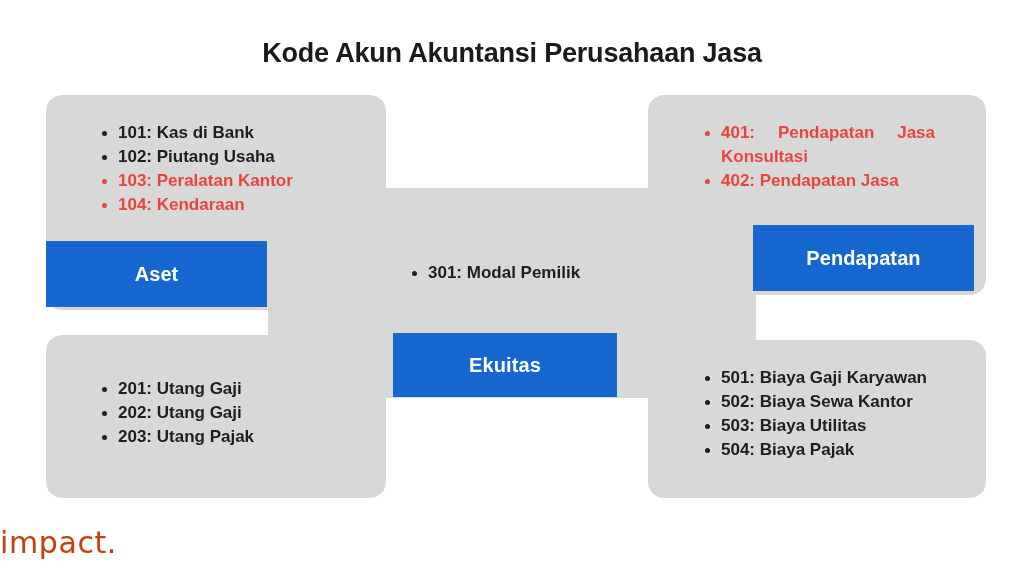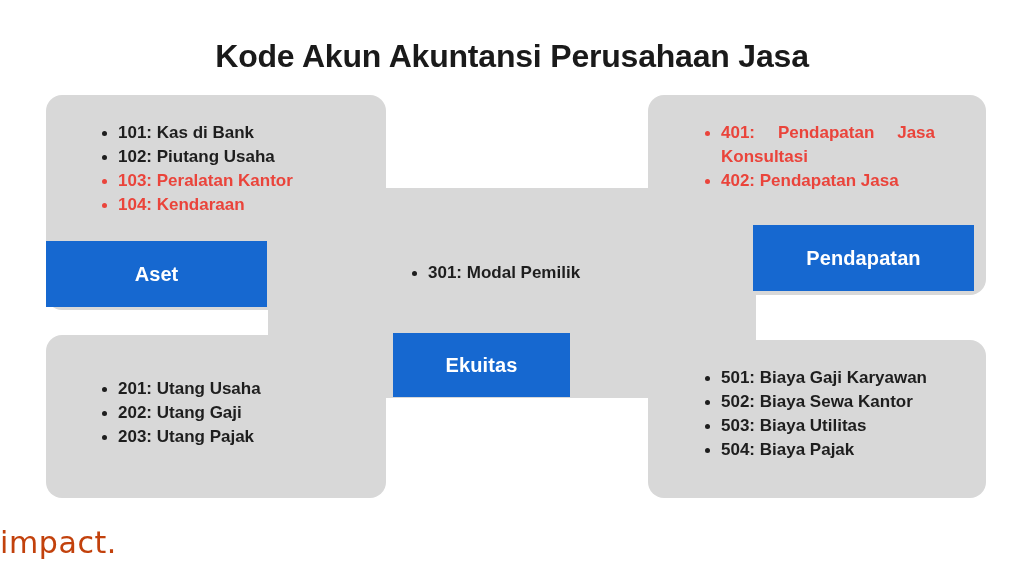--- a/index.html
+++ b/index.html
@@ -20,21 +20,21 @@
     background: #ffffff;
   }
 
   
   .title {
     position: absolute;
     left: 0;
     top: 38px;
     width: 1024px;
     text-align: center;
-    font-size: 32px;
+    font-size: 27px;
     font-weight: bold;
     color: #1a1a1a;
     letter-spacing: -0.2px;
   }
 
   
   .panel {
     position: absolute;
     background: #d8d8d8;
   }
@@ -91,21 +91,21 @@
     font-weight: bold;
     display: flex;
     align-items: center;
     justify-content: center;
     letter-spacing: 0.1px;
   }
   .tag-aset        { left: 46px;  top: 241px; width: 221px; height: 66px; }
   .tag-kewajiban   { left: 46px;  top: 480px; width: 221px; height: 65px; }
   .tag-pendapatan  { left: 753px; top: 225px; width: 221px; height: 66px; }
   .tag-biaya       { left: 753px; top: 480px; width: 221px; height: 65px; }
-  .tag-ekuitas     { left: 393px; top: 333px; width: 177px; height: 64px; }
+  .tag-ekuitas     { left: 393px; top: 333px; width: 224px; height: 64px; }
 
   
   .list {
     position: absolute;
     margin: 0;
     padding: 0;
     list-style: none;
     font-size: 17px;
     color: #1e1e1e;
   }
@@ -177,21 +177,21 @@
     <li class="red">103: Peralatan Kantor</li>
     <li class="red">104: Kendaraan</li>
   </ul>
 
   <ul class="list list-pendapatan">
     <li class="red"><span class="just">401: Pendapatan Jasa Konsultasi</span></li>
     <li class="red">402: Pendapatan Jasa</li>
   </ul>
 
   <ul class="list list-kewajiban">
-    <li>201: Utang Usaha</li>
+    <li>201: Utang Gaji</li>
     <li>202: Utang Gaji</li>
     <li>203: Utang Pajak</li>
   </ul>
 
   <ul class="list list-ekuitas">
     <li>301: Modal Pemilik</li>
   </ul>
 
   <ul class="list list-biaya">
     <li>501: Biaya Gaji Karyawan</li>

